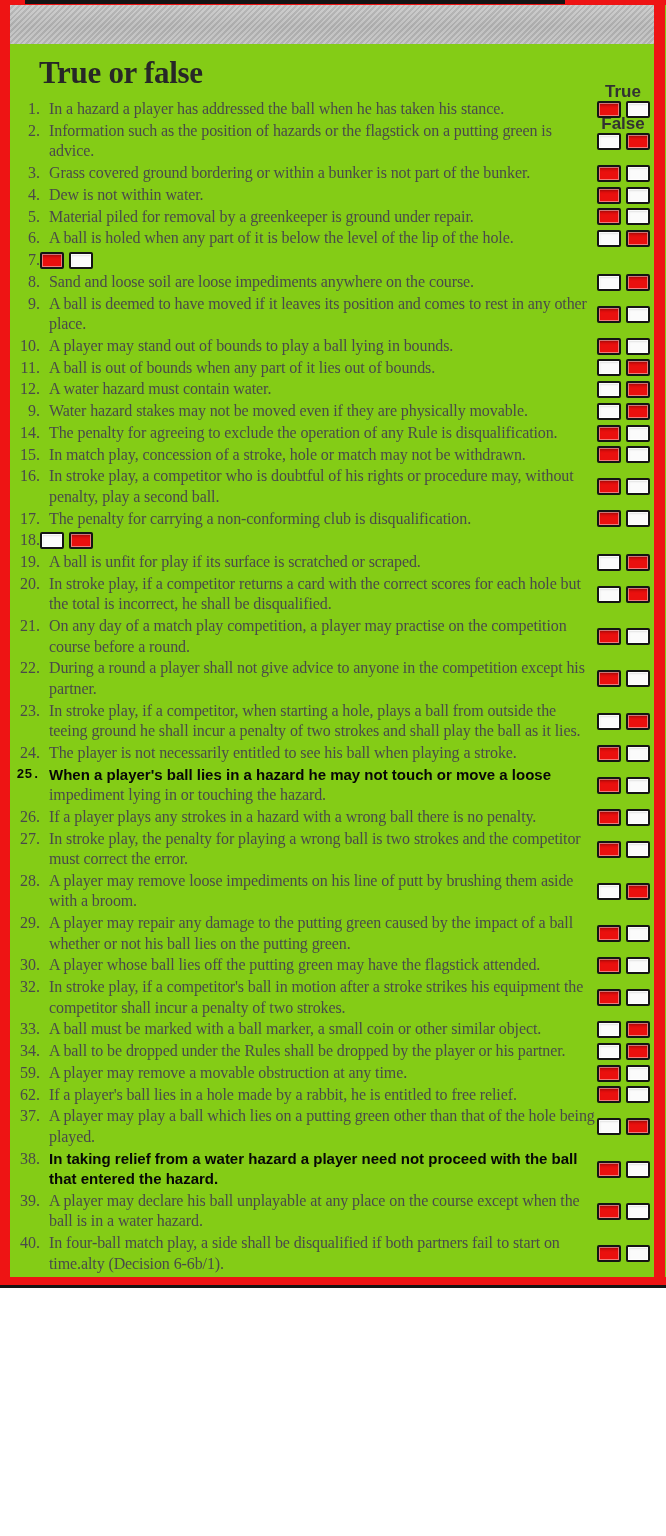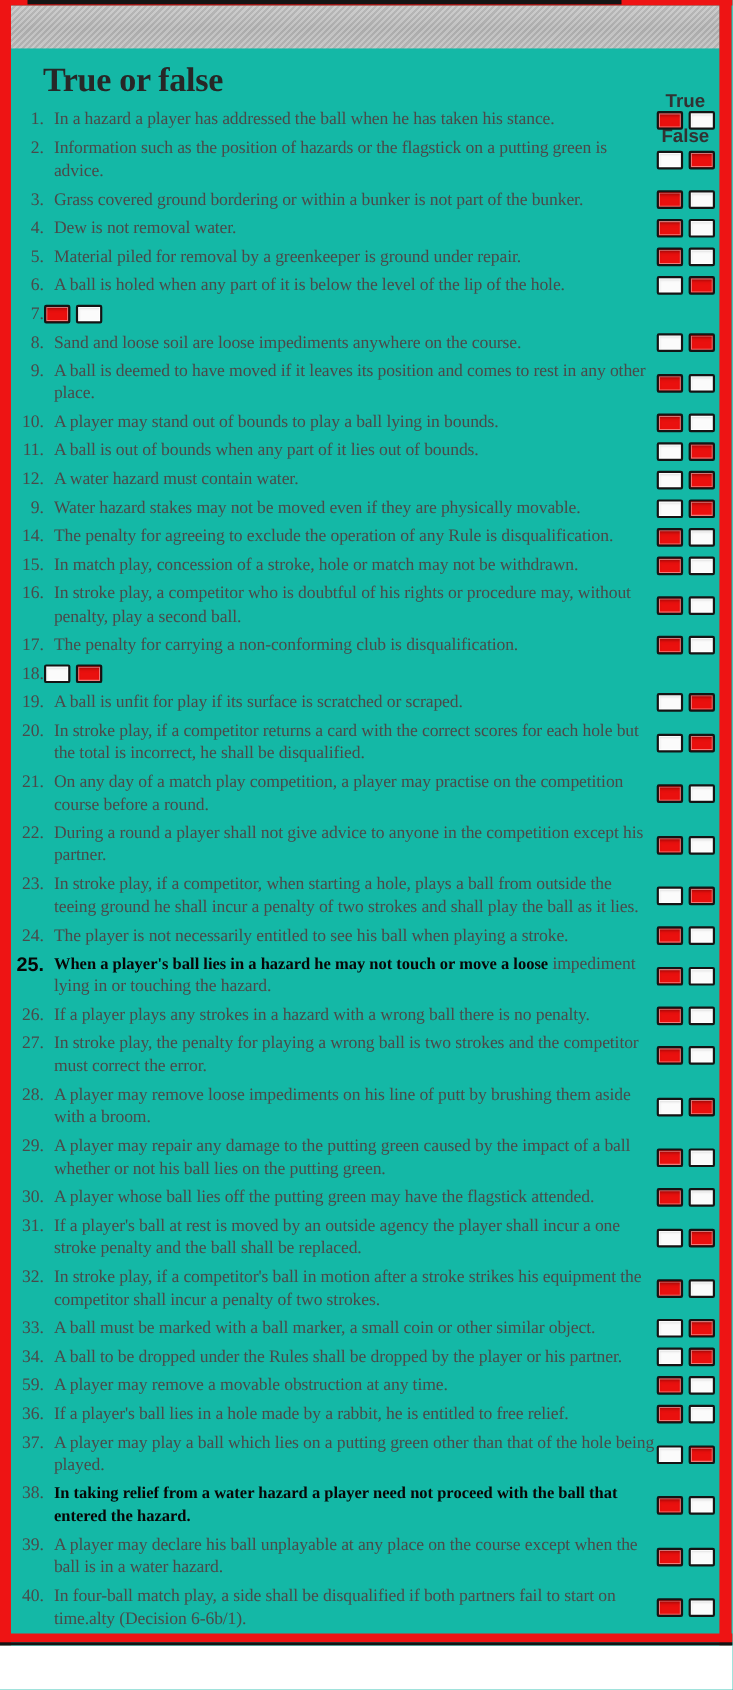--- a/index.html
+++ b/index.html
@@ -7,22 +7,22 @@
     --check-red:#ea100e;
     --band-gray:#b7b7b7;
   }
   html,body{margin:0;padding:0;}
   body{
     width:666px;height:1536px;
     font-family:"Liberation Serif", serif;
     background:#ffffff;
   }
   .page{
-    position:relative;width:666px;height:1496px;
-    background:#14b8a6;overflow:hidden;
+    position:relative;width:666px;height:1288px;
+    background:#84cc16;overflow:hidden;
   }
   
   .edge{position:absolute;background:var(--border-red);z-index:3;}
   .edge.left{left:0;top:0;width:10px;height:100%;}
   .edge.right{right:1px;top:0;width:11px;height:100%;}
   .edge.top{left:0;top:0;width:100%;height:5px;}
   .edge.bottom{left:0;bottom:3px;width:100%;height:8px;}
   .black-top{position:absolute;left:25px;top:0;width:540px;height:4px;background:#141414;z-index:4;}
   .black-bottom{position:absolute;left:0;bottom:0;width:100%;height:3px;background:#141414;z-index:4;}
   
@@ -51,29 +51,29 @@
   .list{
     position:absolute;left:3px;right:4px;top:55px;bottom:2px;
     display:flex;flex-direction:column;justify-content:space-between;
   }
   .q-row{display:flex;align-items:center;}
   .q-num{
     width:27px;flex-shrink:0;align-self:flex-start;
     text-align:right;font-size:16px;line-height:20.5px;color:#4a4a4a;
   }
   .q-num.bold{
-    font-family:Liberation Sans, sans-serif;font-weight:700;
-    font-size:18px;color:#070707;
+    font-family:Liberation Mono, monospace;font-weight:700;
+    font-size:13px;color:#070707;
   }
   .q-text{
     flex:1;padding:0 0 0 9px;
     font-size:16px;line-height:20.5px;color:#4a4a4a;letter-spacing:-0.1px;
   }
   .bold-seg{
-    font-family:Liberation Serif, serif;font-weight:700;
+    font-family:Liberation Sans, sans-serif;font-weight:700;
     font-size:15px;color:#070707;letter-spacing:0;
   }
   .q-checks{width:53px;flex-shrink:0;display:flex;gap:5px;justify-content:flex-end;}
   .box{
     width:24px;height:17px;box-sizing:border-box;
     border:2px solid #141414;border-radius:2px;background:#fbfbfb;
     box-shadow:inset 0 0 0 1px rgba(255,255,255,.85), inset 1px 2px 2px rgba(0,0,0,.10);
   }
   .box.checked{
     background:var(--check-red);
@@ -123,21 +123,21 @@
     <span class="q-num">3.</span>
     <span class="q-text"><span class="seg">Grass covered ground bordering or within a bunker is not part of the bunker.</span></span>
     <span class="q-checks">
       <span class="box true checked"></span>
       <span class="box false"></span>
     </span>
   </div>
 
   <div class="q-row">
     <span class="q-num">4.</span>
-    <span class="q-text"><span class="seg">Dew is not removal water.</span></span>
+    <span class="q-text"><span class="seg">Dew is not within water.</span></span>
     <span class="q-checks">
       <span class="box true checked"></span>
       <span class="box false"></span>
     </span>
   </div>
 
   <div class="q-row">
     <span class="q-num">5.</span>
     <span class="q-text"><span class="seg">Material piled for removal by a greenkeeper is ground under repair.</span></span>
     <span class="q-checks">
@@ -362,28 +362,20 @@
 
   <div class="q-row">
     <span class="q-num">30.</span>
     <span class="q-text"><span class="seg">A player whose ball lies off the putting green may have the flagstick attended.</span></span>
     <span class="q-checks">
       <span class="box true checked"></span>
       <span class="box false"></span>
     </span>
   </div>
 
-  <div class="q-row">
-    <span class="q-num">31.</span>
-    <span class="q-text"><span class="seg">If a player's ball at rest is moved by an outside agency the player shall incur a one stroke penalty and the ball shall be replaced.</span></span>
-    <span class="q-checks">
-      <span class="box true"></span>
-      <span class="box false checked"></span>
-    </span>
-  </div>
 
   <div class="q-row">
     <span class="q-num">32.</span>
     <span class="q-text"><span class="seg">In stroke play, if a competitor's ball in motion after a stroke strikes his equipment the competitor shall incur a penalty of two strokes.</span></span>
     <span class="q-checks">
       <span class="box true checked"></span>
       <span class="box false"></span>
     </span>
   </div>
 
@@ -408,21 +400,21 @@
   <div class="q-row">
     <span class="q-num">59.</span>
     <span class="q-text"><span class="seg">A player may remove a movable obstruction at any time.</span></span>
     <span class="q-checks">
       <span class="box true checked"></span>
       <span class="box false"></span>
     </span>
   </div>
 
   <div class="q-row">
-    <span class="q-num">36.</span>
+    <span class="q-num">62.</span>
     <span class="q-text"><span class="seg">If a player's ball lies in a hole made by a rabbit, he is entitled to free relief.</span></span>
     <span class="q-checks">
       <span class="box true checked"></span>
       <span class="box false"></span>
     </span>
   </div>
 
   <div class="q-row">
     <span class="q-num">37.</span>
     <span class="q-text"><span class="seg">A player may play a ball which lies on a putting green other than that of the hole being played.</span></span>

